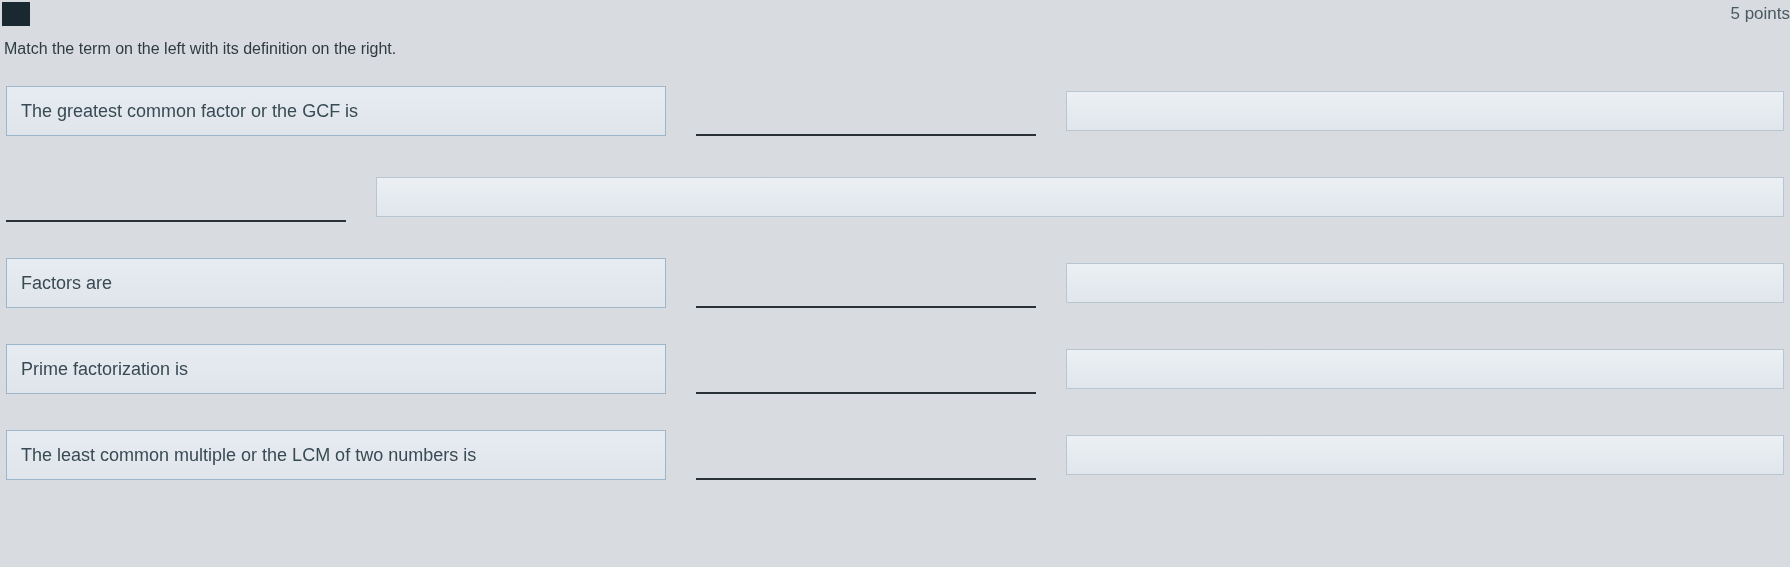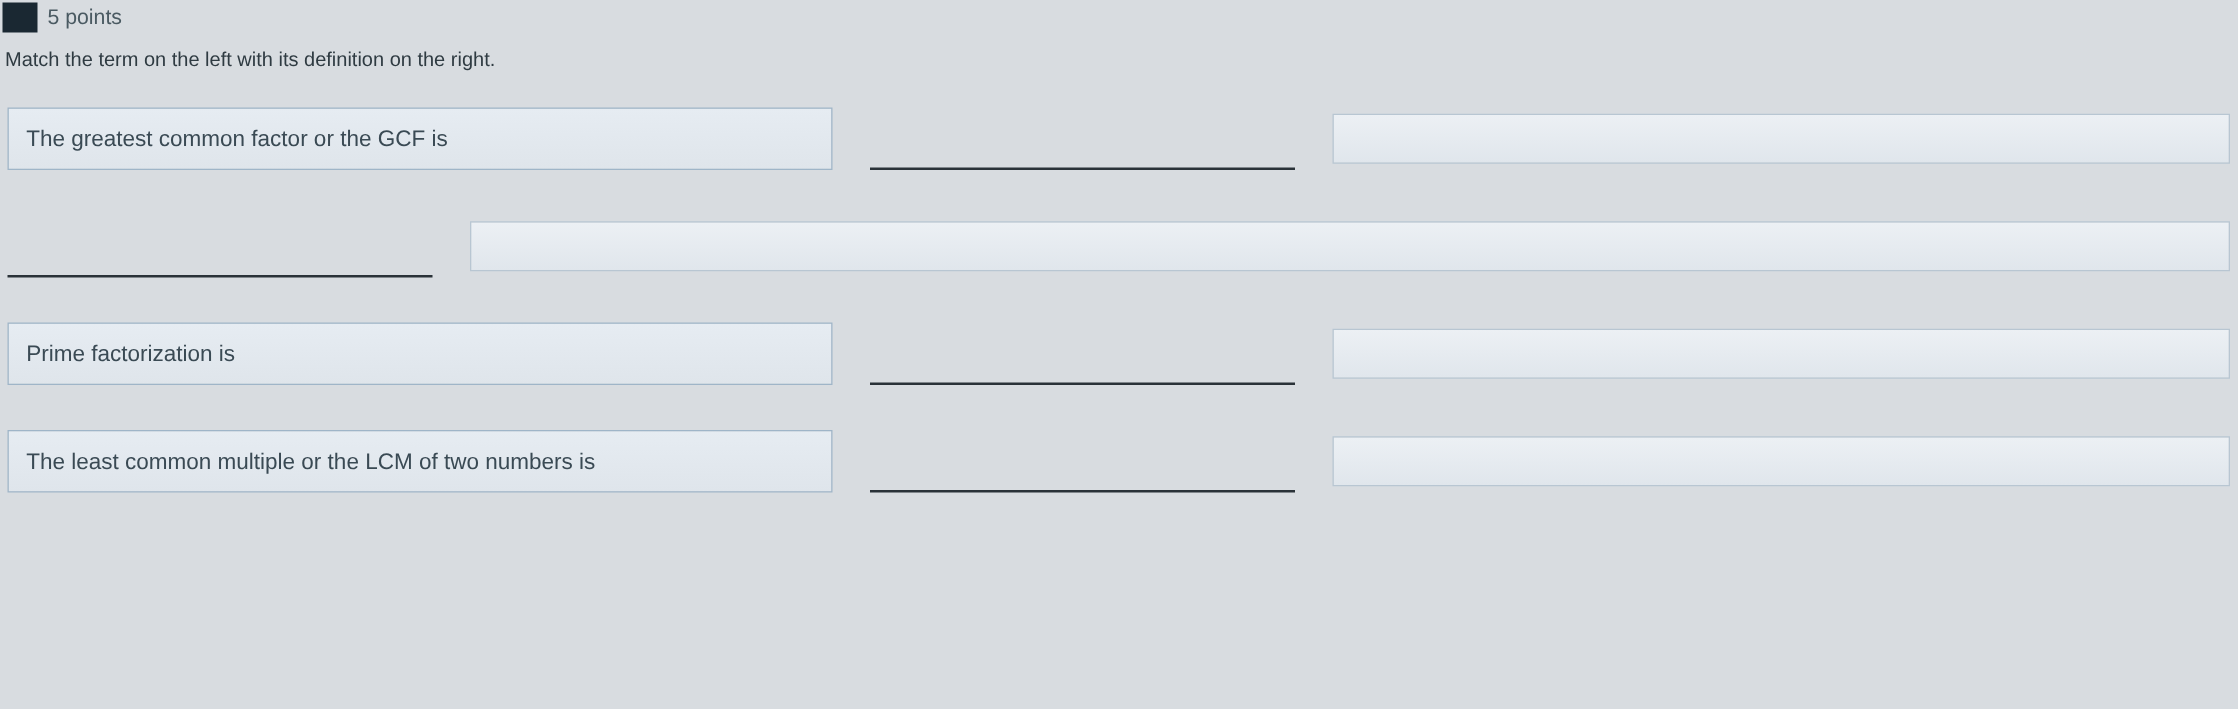--- a/index.html
+++ b/index.html
@@ -13,20 +13,21 @@
       width: 1790px;
       height: 567px;
       overflow: hidden;
       color: #3a4a52;
     }
     .header-row {
       display: flex;
       align-items: center;
       gap: 8px;
       padding: 2px 0;
+      justify-content: space-between;
     }
     .small-box {
       width: 28px;
       height: 24px;
       background: #1a2832;
       margin-left: 2px;
     }
     .points-label {
       font-size: 17px;
       color: #4a5a62;
@@ -89,20 +90,27 @@
     </div>
     <div class="blank-slot"></div>
     <div class="def-box"></div>
   </div>
 
   <div class="row">
     <div class="blank-slot"></div>
     <div class="def-box"></div>
   </div>
 
+  <div class="row">
+    <div class="term-box">
+      <span>Factors are</span>
+    </div>
+    <div class="blank-slot"></div>
+    <div class="def-box"></div>
+  </div>
 
   <div class="row">
     <div class="term-box">
       <span>Prime factorization is</span>
     </div>
     <div class="blank-slot"></div>
     <div class="def-box"></div>
   </div>
 
   <div class="row">

